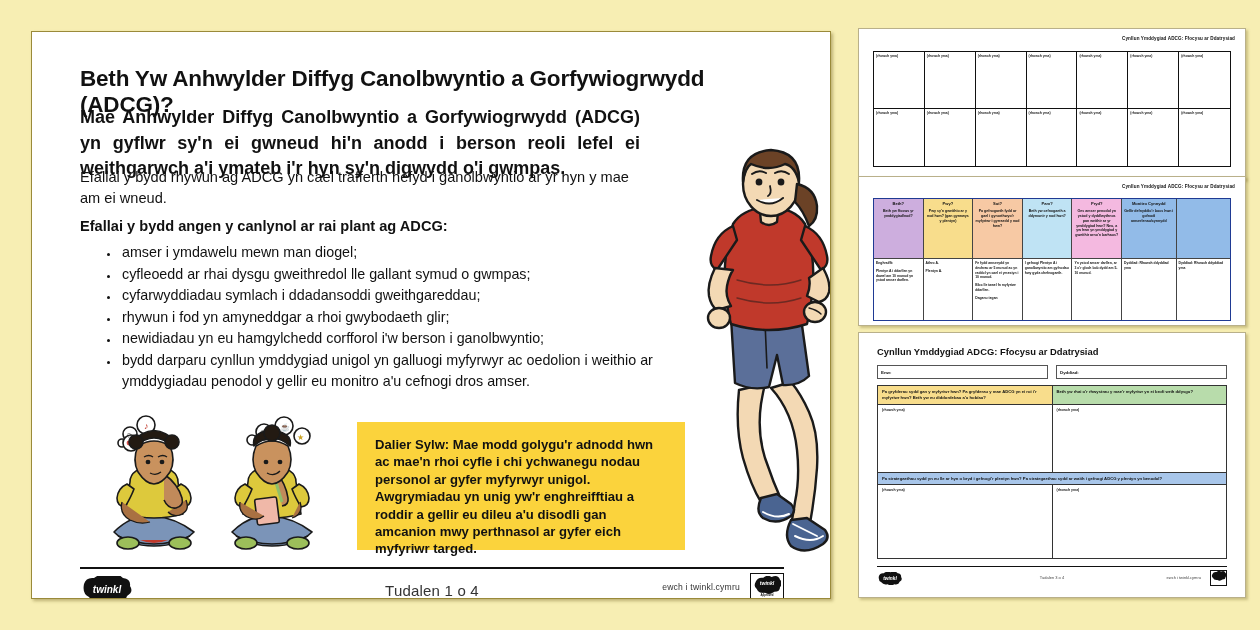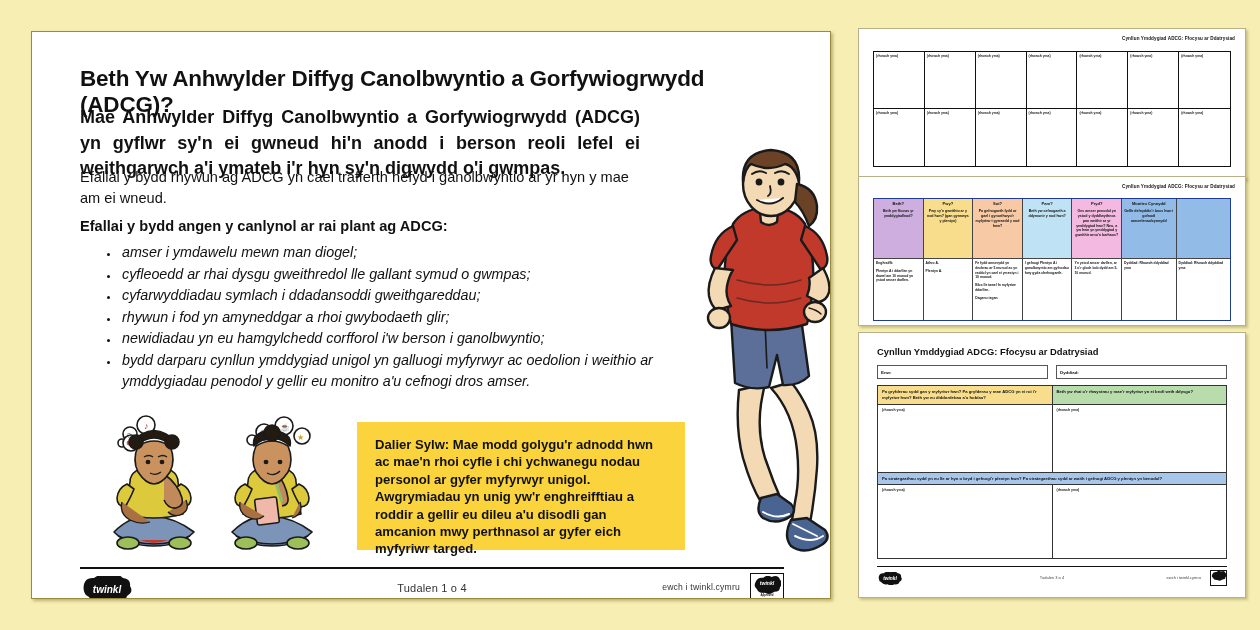--- a/index.html
+++ b/index.html
@@ -35,21 +35,21 @@
   }
   .subhead{
     position:absolute;left:48px;top:184px;width:572px;
     font-size:14.6px;font-weight:bold;line-height:1.42;color:#111;
   }
   ul.blist{
     position:absolute;left:60px;top:210px;width:580px;
     margin:0;padding:0 0 0 28px;
     font-size:14.3px;line-height:1.47;color:#111;
   }
-  ul.blist li{margin:0 0 .5px 0;padding-left:2px;font-style:italic;}
+  ul.blist li{margin:0 0 .5px 0;padding-left:2px;}
   ul.blist li::marker{font-size:11px;}
 
   
   .callout{
     position:absolute;left:325px;top:390px;width:328px;height:128px;
     background:#fbd33c;box-sizing:border-box;
     padding:14px 17px 0 18px;
     font-size:13.1px;font-weight:bold;line-height:1.33;color:#111;
   }
 
@@ -58,21 +58,21 @@
   .runner{position:absolute;left:655px;top:108px;width:180px;height:425px;}
 
   
   .foot-rule{position:absolute;left:48px;top:535px;width:704px;height:2px;background:#111;}
   .foot{position:absolute;left:48px;top:541px;width:704px;height:32px;}
   .twinkl-logo{
     position:absolute;left:0;top:3px;width:54px;height:26px;
   }
   .foot-center{
     position:absolute;left:0;right:0;top:9px;text-align:center;
-    font-size:11px;color:#333;letter-spacing:.2px;
+    font-size:15px;color:#333;letter-spacing:.2px;
   }
   .foot-right{
     position:absolute;right:44px;top:9px;
     font-size:8.6px;color:#333;letter-spacing:.2px;
   }
   .foot-badge{
     position:absolute;right:0;top:0;width:34px;height:32px;
     border:1.4px solid #111;box-sizing:border-box;
     display:flex;align-items:center;justify-content:center;
     background:#fff;

